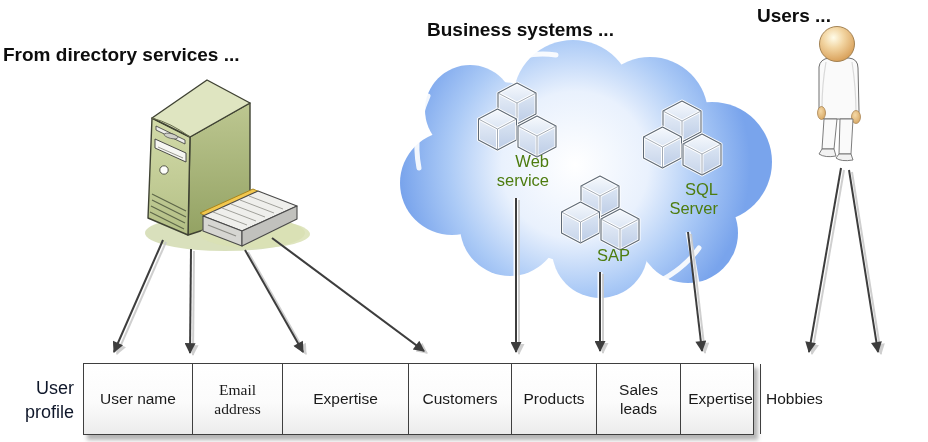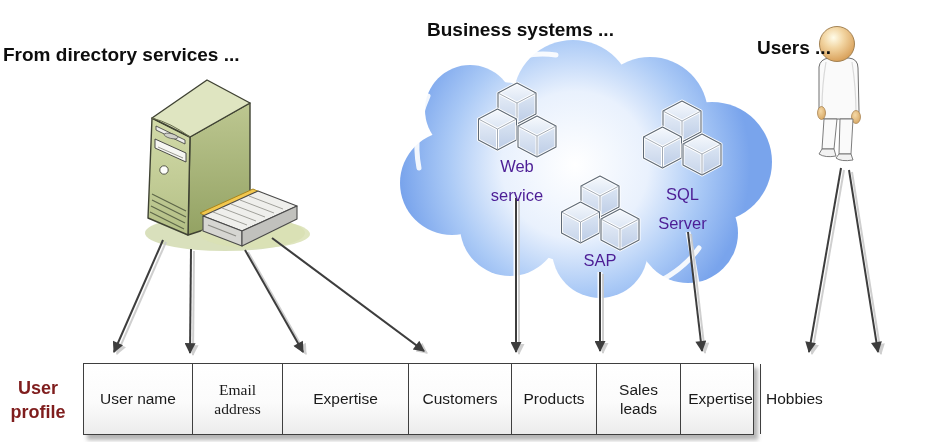--- a/index.html
+++ b/index.html
@@ -5,27 +5,27 @@
   html,body{margin:0;padding:0;}
   body{
     width:928px;height:442px;background:#ffffff;overflow:hidden;position:relative;
     font-family:"Liberation Sans","DejaVu Sans",sans-serif;
   }
   .canvas{position:absolute;left:0;top:0;width:928px;height:442px;}
   svg.scene{position:absolute;left:0;top:0;}
   .title{position:absolute;font-weight:bold;color:#0d0d0d;font-size:19px;white-space:nowrap;}
   .title-directory{left:3px;top:44px;text-align:center;}
   .title-business{left:427px;top:19px;}
-  .title-users{left:757px;top:5px;margin-top:32px;}
-  .node-label{position:absolute;text-align:center;font-size:16.5px;line-height:29px;color:#4c1d95;}
+  .title-users{left:757px;top:5px;}
+  .node-label{position:absolute;text-align:right;font-size:16.5px;line-height:19px;color:#4d7c0f;}
   .node-label-web{left:485px;top:152px;width:64px;}
   .node-label-sap{left:570px;top:246px;width:60px;}
   .node-label-sql{left:647px;top:180px;width:71px;}
-  .profile-caption{position:absolute;left:2px;top:376px;width:72px;text-align:center;
-    font-weight:bold;font-size:18px;line-height:24px;color:#7f1d1d;}
+  .profile-caption{position:absolute;left:2px;top:376px;width:72px;text-align:right;
+    font-weight:normal;font-size:18px;line-height:24px;color:#0f172a;}
   .profile-table{
     position:absolute;left:83px;top:363px;width:671px;height:72px;display:flex;
     box-sizing:border-box;border:1.6px solid #3f3f3f;
     background:linear-gradient(#ffffff 0%,#fbfbfb 55%,#ececec 100%);
     box-shadow:4px 5px 4px rgba(90,90,90,0.45);
   }
   .profile-cell{
     box-sizing:border-box;border-right:1.6px solid #3f3f3f;
     display:flex;align-items:center;justify-content:center;text-align:center;
     font-size:15.5px;line-height:1.25;color:#1a1a1a;padding:0 5px;

